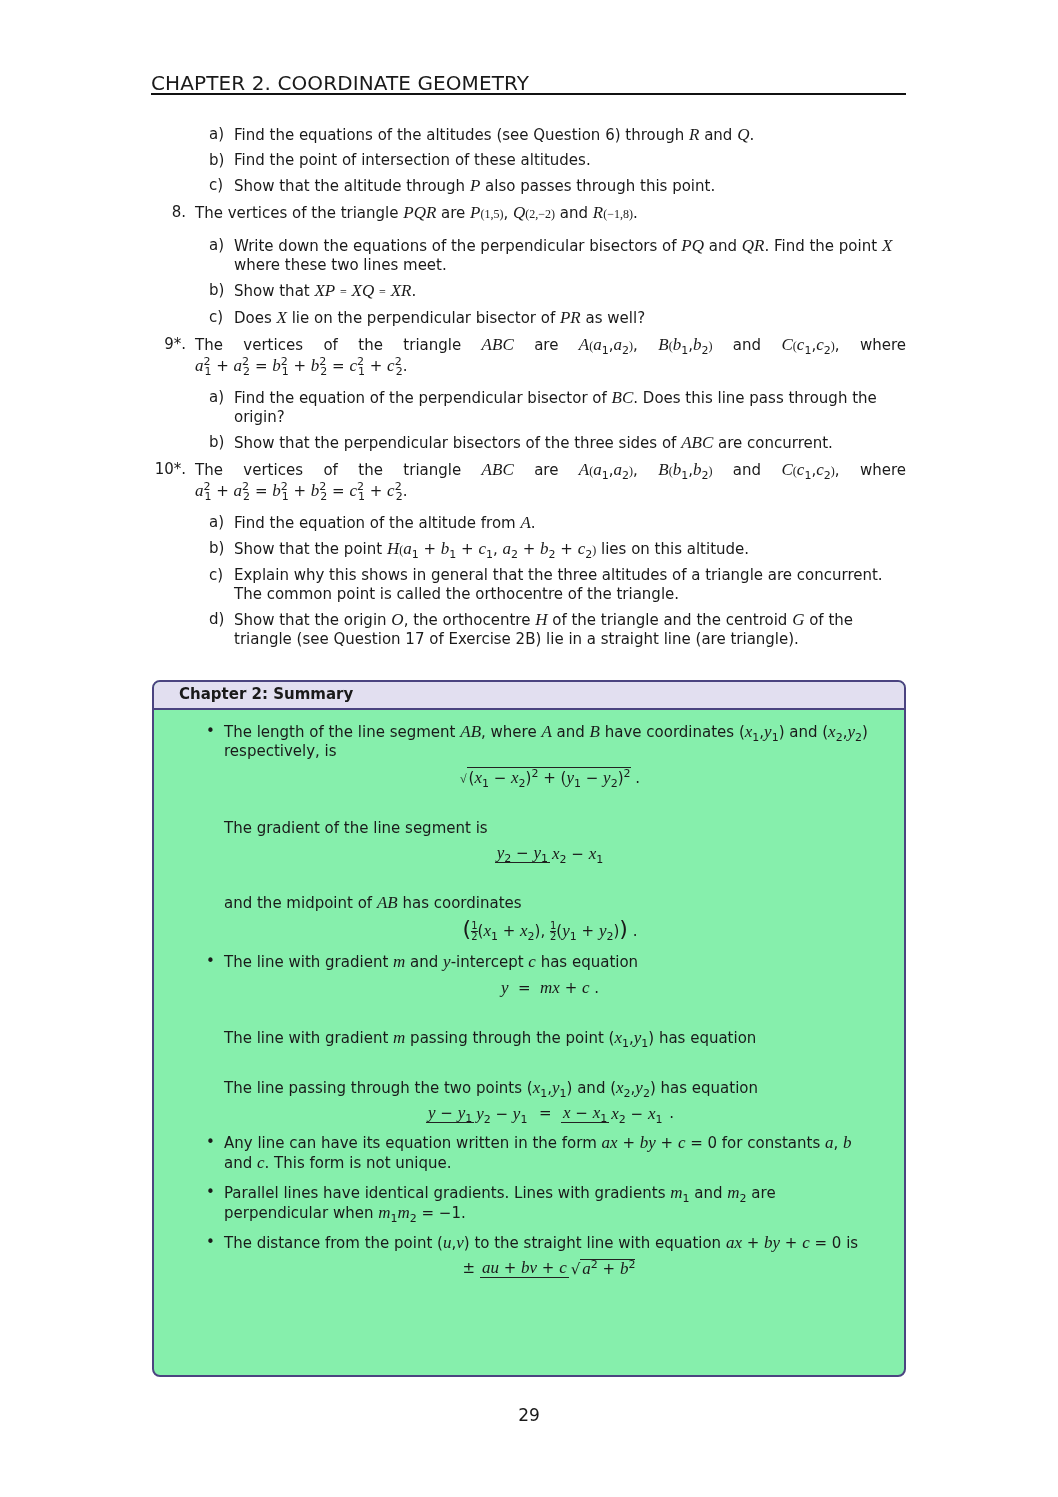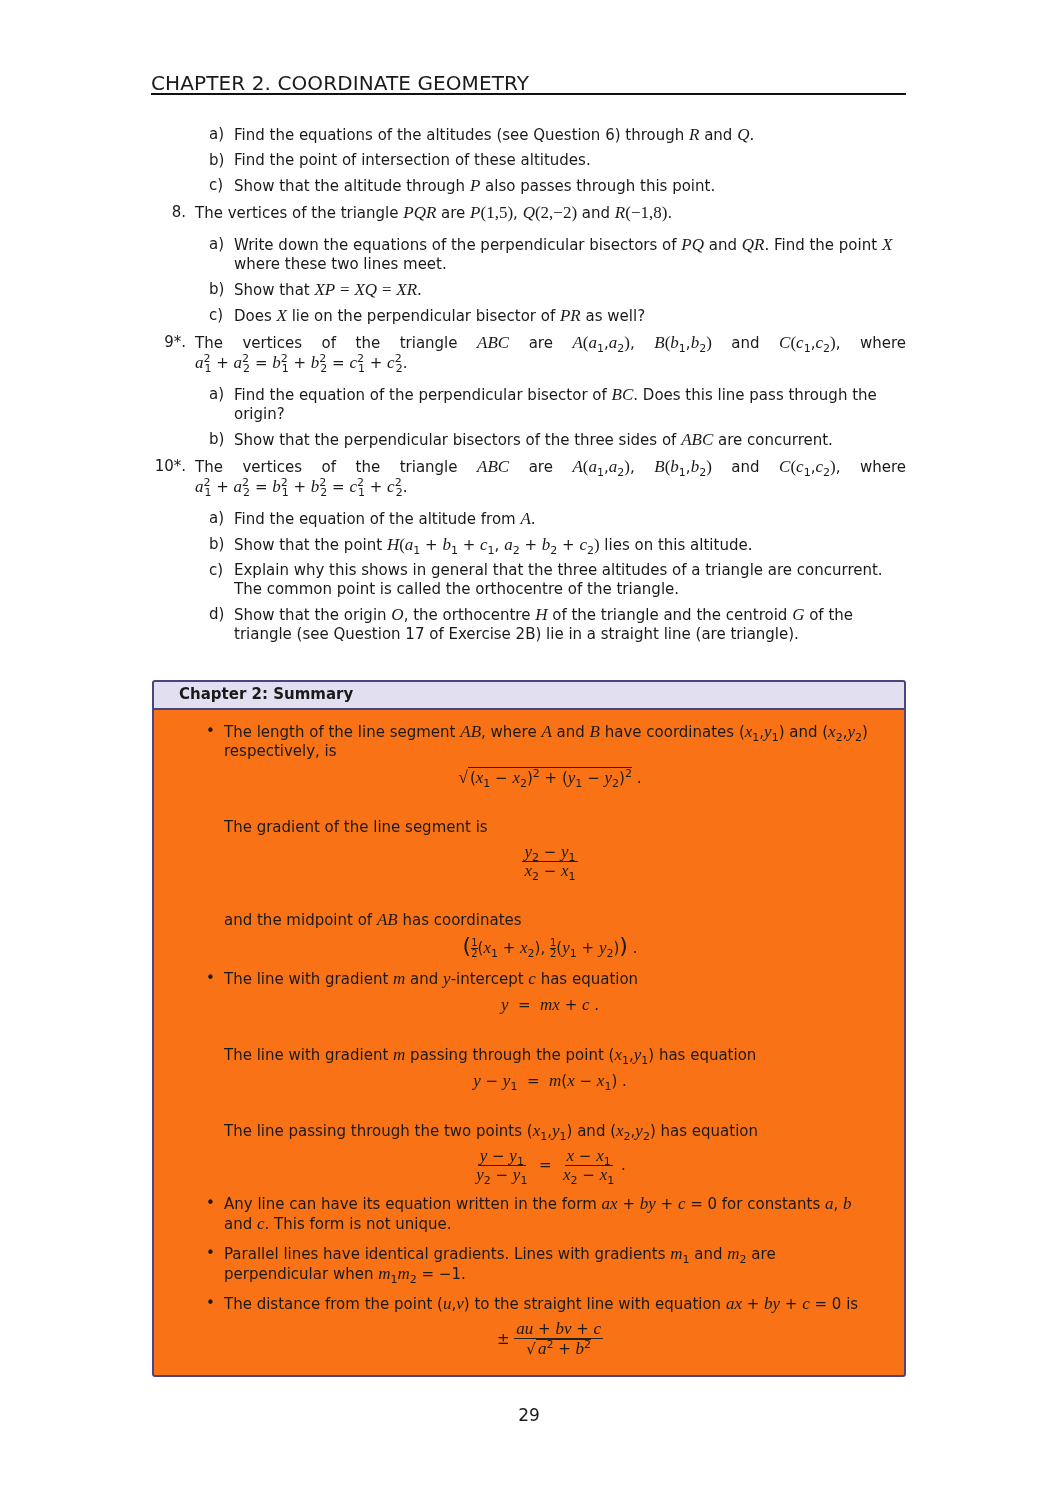--- a/index.html
+++ b/index.html
@@ -1,43 +1,43 @@
 <!DOCTYPE html>
 <html><head>
 <meta charset="utf-8">
 <style>
   html, body { margin: 0; padding: 0; background: #ffffff; }
   body { width: 1058px; height: 1497px; position: relative; overflow: hidden;
          font-family: "DejaVu Sans", sans-serif; color: #1a1a1a; font-size: 15px; }
   .m { font-family: "Liberation Serif", "DejaVu Serif", serif; font-style: italic; font-size: 17px; }
-  .mr { font-family: "Liberation Serif", "DejaVu Serif", serif; font-size: 17px; }
+  .mr { font-family: "Liberation Serif", "DejaVu Serif", serif; font-size: 12px; }
   sub, sup { font-size: 11px; line-height: 0; }
   b { font-weight: normal; }
 
   .running-head { position: absolute; left: 151px; top: 71px; width: 754px; font-size: 20px;
                   letter-spacing: 0.1px; }
   .head-rule { position: absolute; left: 151px; top: 93px; width: 755px; height: 2px; background: #111; }
 
   .content { position: absolute; left: 151px; top: 125px; width: 755px; }
   .sub-item { position: relative; padding-left: 83px; line-height: 19px; margin-bottom: 6px; }
   .sub-item .lbl { position: absolute; left: 58px; top: 0; }
   .q { position: relative; padding-left: 44px; line-height: 19px; margin: 7px 0 12px 0; }
   .q .num { position: absolute; right: 720px; top: 0; white-space: nowrap; }
   .just { text-align: justify; text-align-last: justify; }
 
   .summary { position: absolute; left: 152px; top: 680px; width: 750px; height: 693px;
-             border: 2px solid #4b4480; border-radius: 3px; background: #f97316; overflow: hidden; }
+             border: 2px solid #4b4480; border-radius: 8px; background: #86efac; overflow: hidden; }
   .summary-header { height: 26px; background: #e2dff0; border-bottom: 2px solid #4b4480;
                     padding-left: 25px; line-height: 25px; font-weight: bold; font-size: 15px; }
   .summary-body { padding: 12px 28px 0 52px; }
   .bullet { position: relative; padding-left: 18px; line-height: 19px; margin-bottom: 10px; }
   .bullet .dot { position: absolute; left: 0; top: 0; }
   .para { padding-left: 18px; line-height: 19px; margin-bottom: 8px; margin-top: 30px; }
   .disp { text-align: center; margin: 6px 0 10px 0; }
-  .frac { display: inline-flex; flex-direction: column; align-items: center; vertical-align: middle; }
+  .frac { display: inline-flex; flex-direction: row; align-items: center; vertical-align: middle; }
   .frac .n { border-bottom: 1px solid #222; padding: 0 2px; line-height: 18px; }
   .frac .d { padding: 0 2px; line-height: 18px; }
   .sqrt { display: inline-block; border-top: 1px solid #222; padding-left: 2px; text-align: right; }
   .small-frac { display: inline-flex; flex-direction: column; font-size: 10px; line-height: 10px;
                 vertical-align: middle; text-align: center; }
   .small-frac .n { border-bottom: 1px solid #222; }
   .page-num { position: absolute; left: 0; width: 1058px; top: 1405px; text-align: center; font-size: 17px; }
 </style>
 </head>
 <body>
@@ -93,21 +93,20 @@
             <span>2</span>
           </span>(<span class="m">x</span><sub>1</sub> + <span class="m">x</span><sub>2</sub>), <span class="small-frac">
             <span class="n">1</span>
             <span>2</span>
           </span>(<span class="m">y</span><sub>1</sub> + <span class="m">y</span><sub>2</sub>)<span style="font-size:22px">)</span> .</div>
     </div>
     <div class="bullet"><span class="dot">•</span>The line with gradient <span class="m">m</span> and <span class="m">y</span>-intercept <span class="m">c</span> has equation
       <div class="disp"><span class="m">y</span> &nbsp;= &nbsp;<span class="m">mx</span> + <span class="m">c</span> .</div>
     </div>
     <div class="para">The line with gradient <span class="m">m</span> passing through the point (<span class="m">x</span><sub>1</sub>,<span class="m">y</span><sub>1</sub>) has equation
-      <div class="disp"><span class="m">y</span> − <span class="m">y</span><sub>1</sub> &nbsp;= &nbsp;<span class="m">m</span>(<span class="m">x</span> − <span class="m">x</span><sub>1</sub>) .</div>
     </div>
     <div class="para">The line passing through the two points (<span class="m">x</span><sub>1</sub>,<span class="m">y</span><sub>1</sub>) and (<span class="m">x</span><sub>2</sub>,<span class="m">y</span><sub>2</sub>) has equation
       <div class="disp"><span class="frac">
             <span class="n"><span class="m">y</span> − <span class="m">y</span><sub>1</sub></span>
             <span class="d"><span class="m">y</span><sub>2</sub> − <span class="m">y</span><sub>1</sub></span>
           </span> &nbsp;= &nbsp;<span class="frac">
             <span class="n"><span class="m">x</span> − <span class="m">x</span><sub>1</sub></span>
             <span class="d"><span class="m">x</span><sub>2</sub> − <span class="m">x</span><sub>1</sub></span>
           </span> .</div>
     </div>

